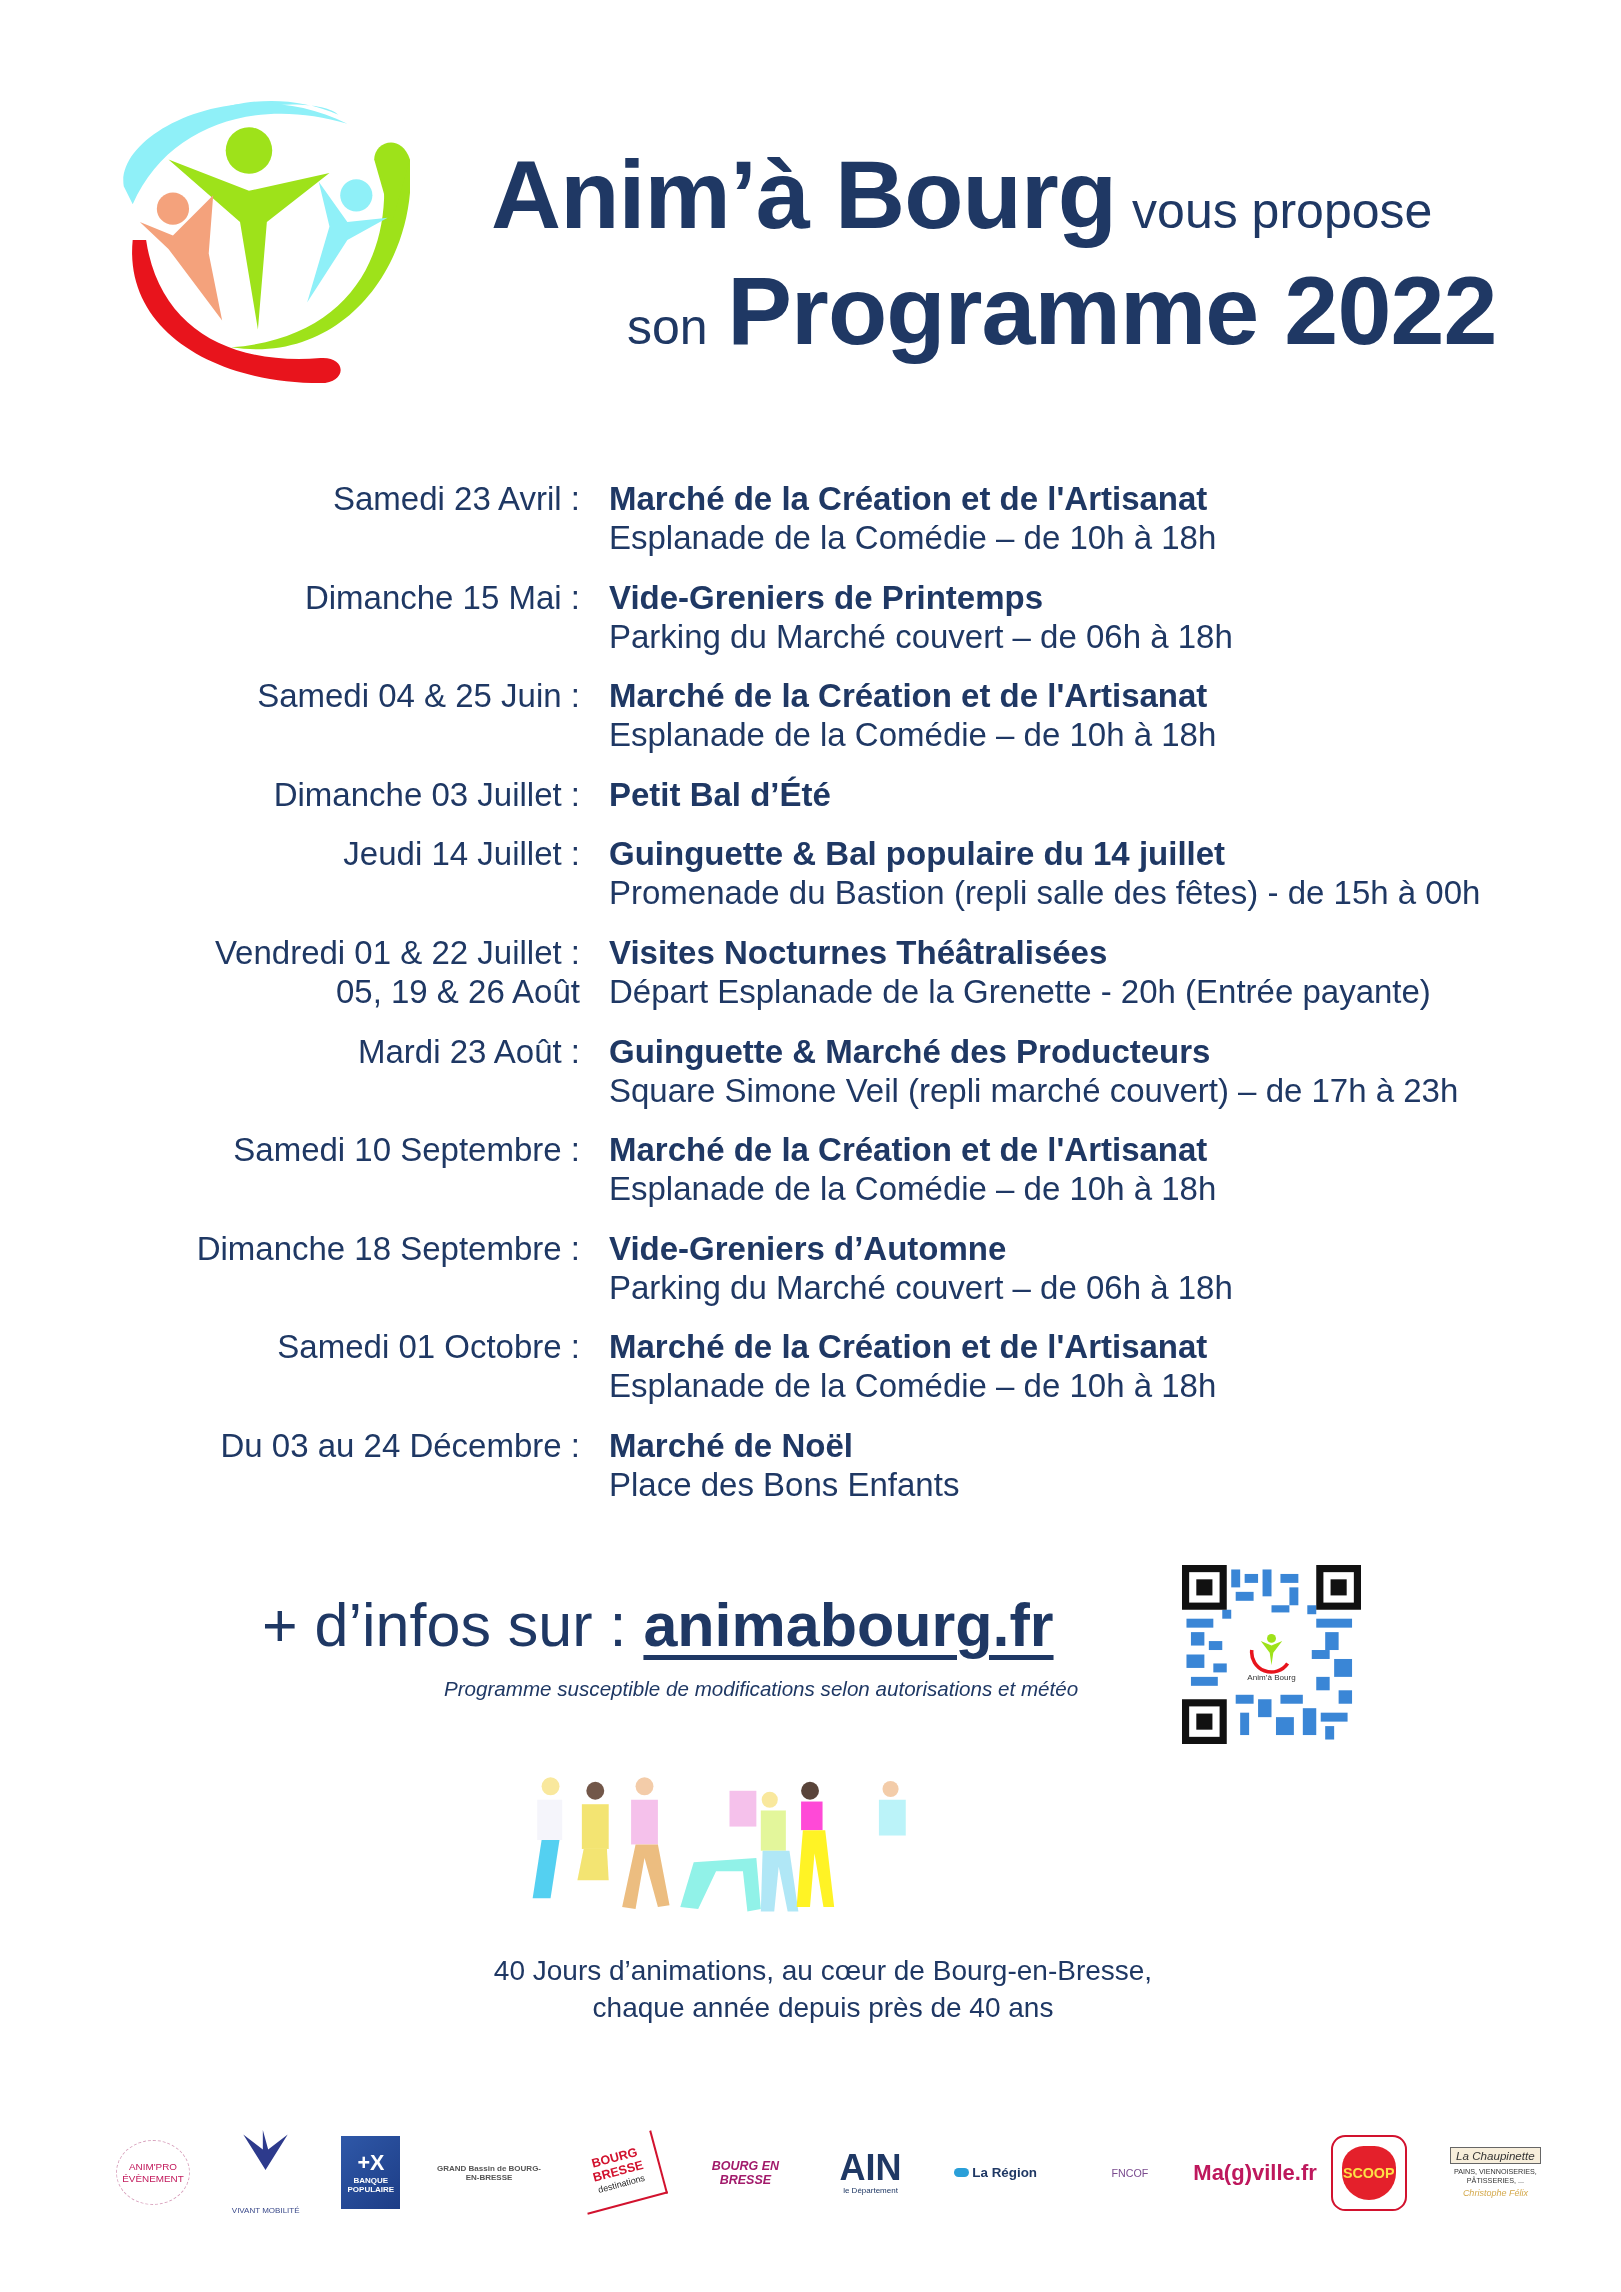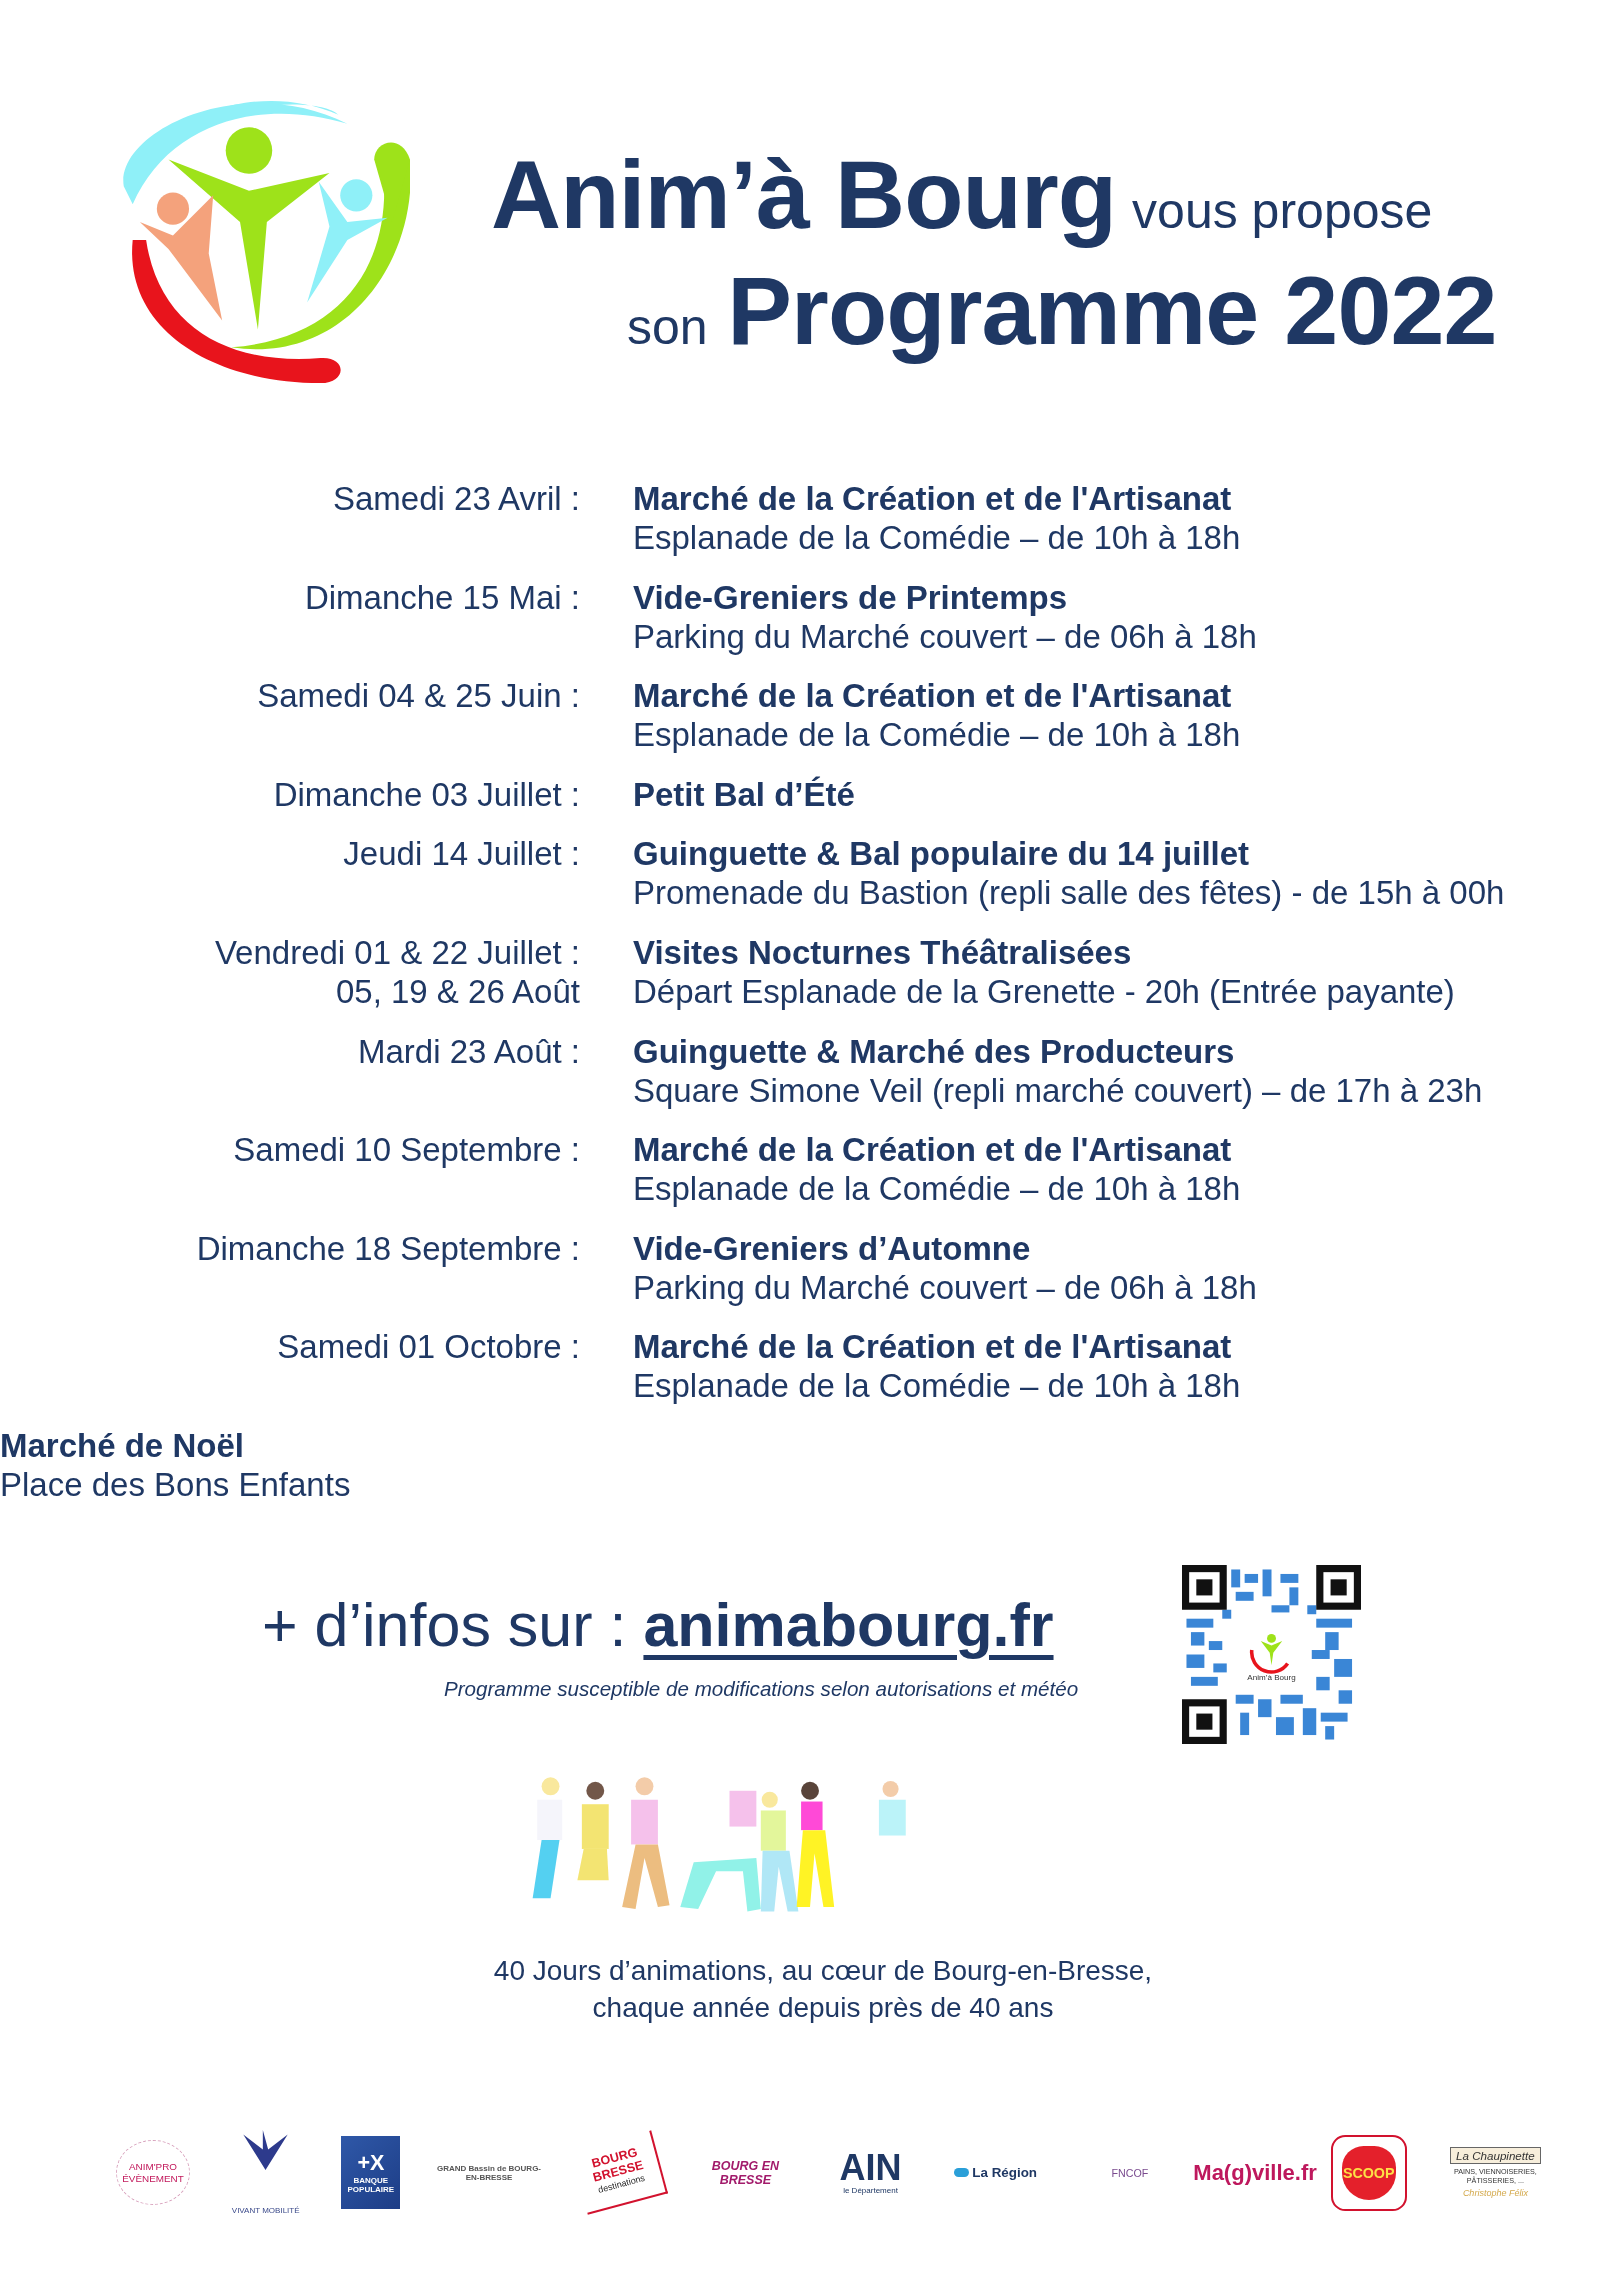--- a/index.html
+++ b/index.html
@@ -13,21 +13,21 @@
   .title-line2 { left: 627px; top: 255px; white-space: nowrap; }
   .big { font-weight: 700; color: #1f3864; letter-spacing: -0.9px; }
   .small { font-weight: 400; color: #1f3864; }
   .title-line1 .big { font-size: 97px; }
   .title-line1 .small { font-size: 50px; margin-left: 16px; }
   .title-line2 .big { font-size: 97px; }
   .title-line2 .small { font-size: 50px; margin-right: 19.7px; }
 
   
   .program { left: 0; top: 479px; width: 1622px; }
-  .event { display: flex; margin-bottom: 20.6px; gap: 24px; }
+  .event { display: flex; margin-bottom: 20.6px; }
   .event .date { width: 609px; text-align: right; padding-right: 29px; box-sizing: border-box;
                  font-size: 33px; line-height: 39px; color: #1f3864; }
   .event .date .d2 { display: block; }
   .event .info { flex: 1; }
   .event .name { font-size: 33px; font-weight: 700; line-height: 39px; color: #1f3864; }
   .event .place { font-size: 33px; line-height: 39px; color: #1f3864; }
 
   
   .infos { left: 262px; top: 1590px; font-size: 61px; white-space: nowrap; color: #1f3864; }
   .infos .url { font-weight: 700; text-decoration: underline; text-decoration-thickness: 4.5px;
@@ -154,20 +154,21 @@
       </div>
   </div>
   <div class="event">
     <div class="date">Samedi 01 Octobre :</div>
     <div class="info">
         <div class="name">Marché de la Création et de l'Artisanat</div>
         <div class="place">Esplanade de la Comédie – de 10h à 18h</div>
       </div>
   </div>
   <div class="event">
+    <div class="date">Du 03 au 24 Décembre :</div>
     <div class="info">
         <div class="name">Marché de Noël</div>
         <div class="place">Place des Bons Enfants</div>
       </div>
   </div>
 </div>
 
 <div class="abs infos">
   <span>+ d’infos sur : </span><a class="url">animabourg.fr</a>
 </div>

